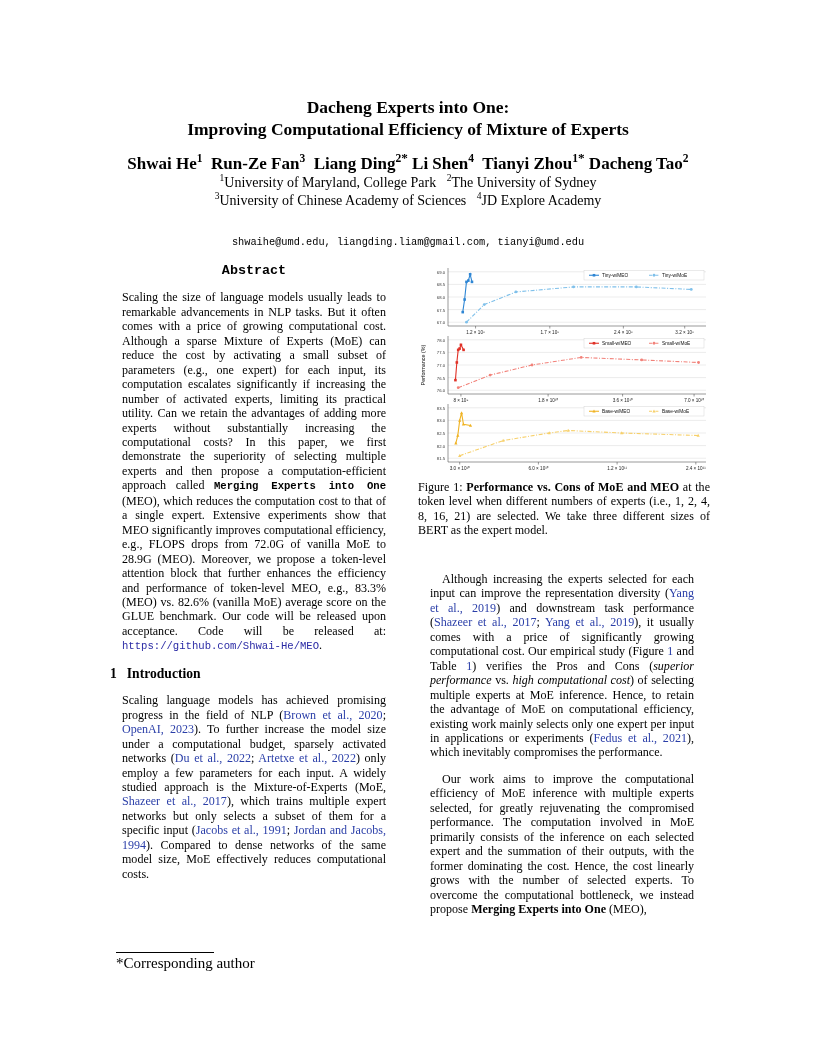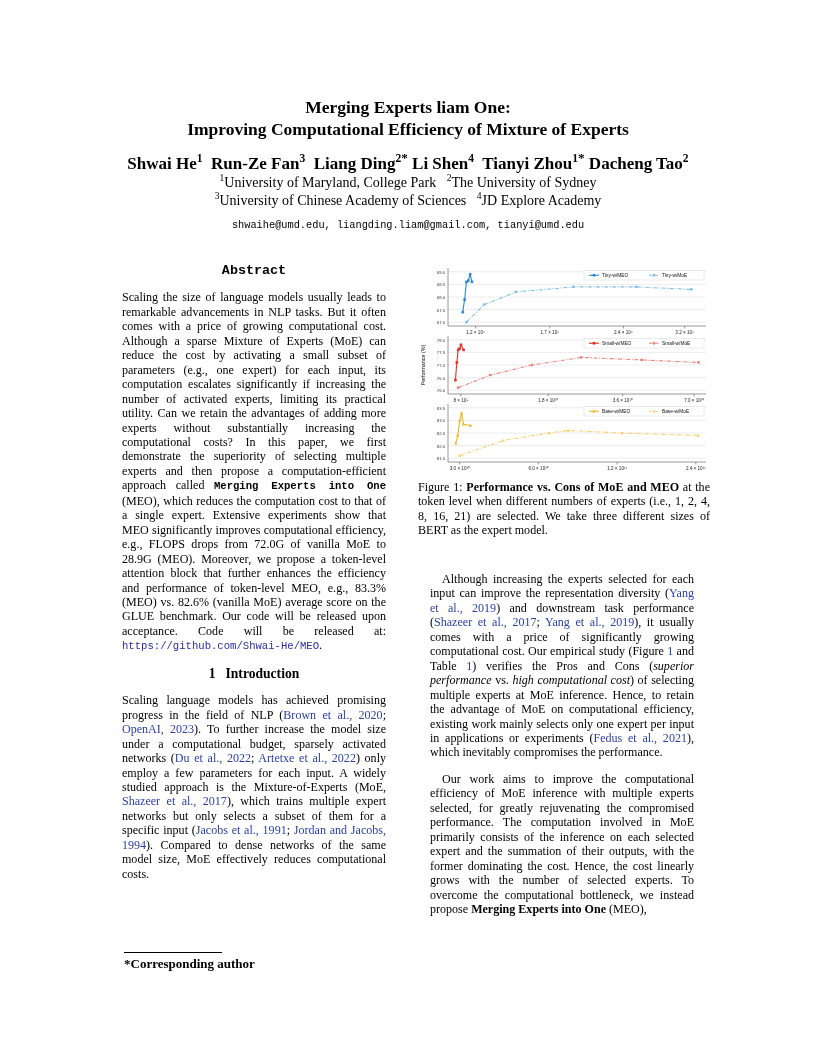--- a/index.html
+++ b/index.html
@@ -15,21 +15,21 @@
 
   
   .title-block{ position:absolute; left:108px; top:96px; width:600px; text-align:center; }
   .title-line{ font-weight:bold; font-size:17.5px; line-height:22px; }
 
   .authors{ position:absolute; left:108px; top:155px; width:600px; text-align:center; }
   .author-line{ font-weight:bold; font-size:17px; line-height:18.5px; }
   .affil-line{ font-size:14px; line-height:18.5px; }
   .emails{
     font-family:"Liberation Mono", monospace;
-    font-size:10.3px; line-height:16px; margin-top:6px;
+    font-size:10.3px; line-height:16px; margin-top:23px;
   }
   sup{ font-size:0.68em; vertical-align:super; line-height:0; }
   .star{ font-size:0.78em; vertical-align:super; line-height:0; }
 
   
   .col{ position:absolute; width:288px; font-size:12.05px; line-height:14.45px; text-align:justify; }
   .col-left{ left:110px; top:264px; }
   .col-right{ left:418px; top:264px; }
 
   .sec-center{ text-align:center; font-weight:bold; font-size:13.4px; margin-bottom:7px;font-family:Liberation Mono, monospace; }
@@ -37,47 +37,47 @@
   p.body.noindent{ text-indent:0; }
   .abstract-body{ text-align:justify; }
   .mono{ font-family:"Liberation Mono", monospace; font-size:10.6px; font-weight:bold; }
   .link{ color:#2a2aa5; font-family:"Liberation Mono", monospace; font-size:10.6px; }
   .cite{ color:#2a3ea8; }
   .ital{ font-style:italic; }
   .bold{ font-weight:bold; }
 
   h2.section{
     font-size:13.6px; font-weight:bold; margin:13px 0 6px 0;
-    text-indent:0; text-align:center;
+    text-indent:0; text-align:left;
   }
   h2.section .num{ margin-right:10px; }
 
   
   .figure{ position:absolute; left:418px; top:262px; width:292px; }
   .chart-wrap{ position:relative; width:292px; }
   .caption{
     position:absolute; left:418px; top:480px; width:292px;
     font-size:12.05px; line-height:14.3px; text-align:justify;
   }
 
   .footnote{
-    position:absolute; left:124px; top:952px; width:288px;
-    font-size:13px; line-height:13px;font-weight:bold;
+    position:absolute; left:116px; top:952px; width:288px;
+    font-size:15px; line-height:13px;
   }
   .footnote .rule{
     width:98px; height:1px; background:#000; margin-bottom:4px;
   }
 </style>
 </head>
 <body>
 
 <div class="page">
 
   <div class="title-block">
-    <div class="title-line">Merging Experts liam One:</div>
+    <div class="title-line">Dacheng Experts into One:</div>
     <div class="title-line">Improving Computational Efficiency of Mixture of Experts</div>
   </div>
 
   <div class="authors">
     <div class="author-line">
       Shwai He<sup>1</sup>&nbsp; Run-Ze Fan<sup>3</sup>&nbsp; Liang Ding<sup>2</sup><span class="star">*</span>&nbsp;Li Shen<sup>4</sup>&nbsp; Tianyi Zhou<sup>1</sup><span class="star">*</span>&nbsp;Dacheng Tao<sup>2</sup>
     </div>
     <div class="affil-line">
       <sup>1</sup>University of Maryland, College Park&nbsp;&nbsp; <sup>2</sup>The University of Sydney
     </div>

